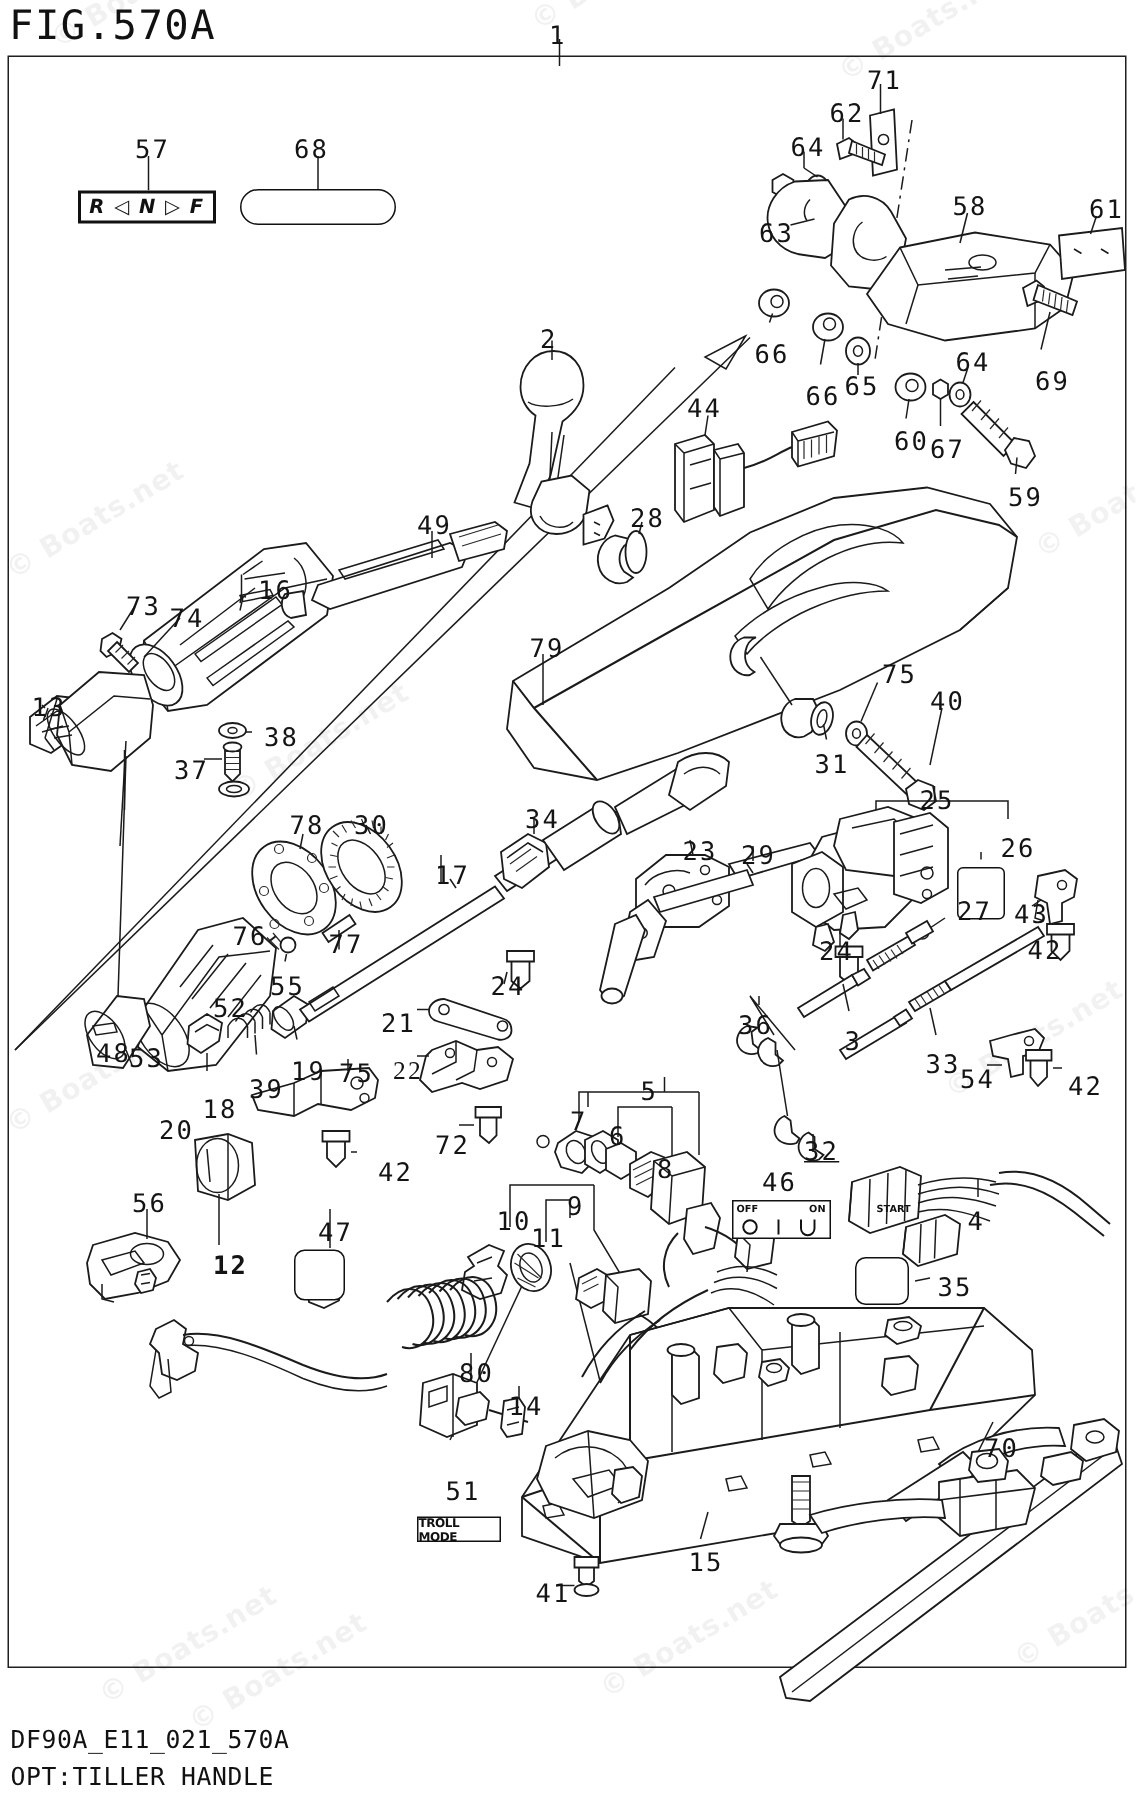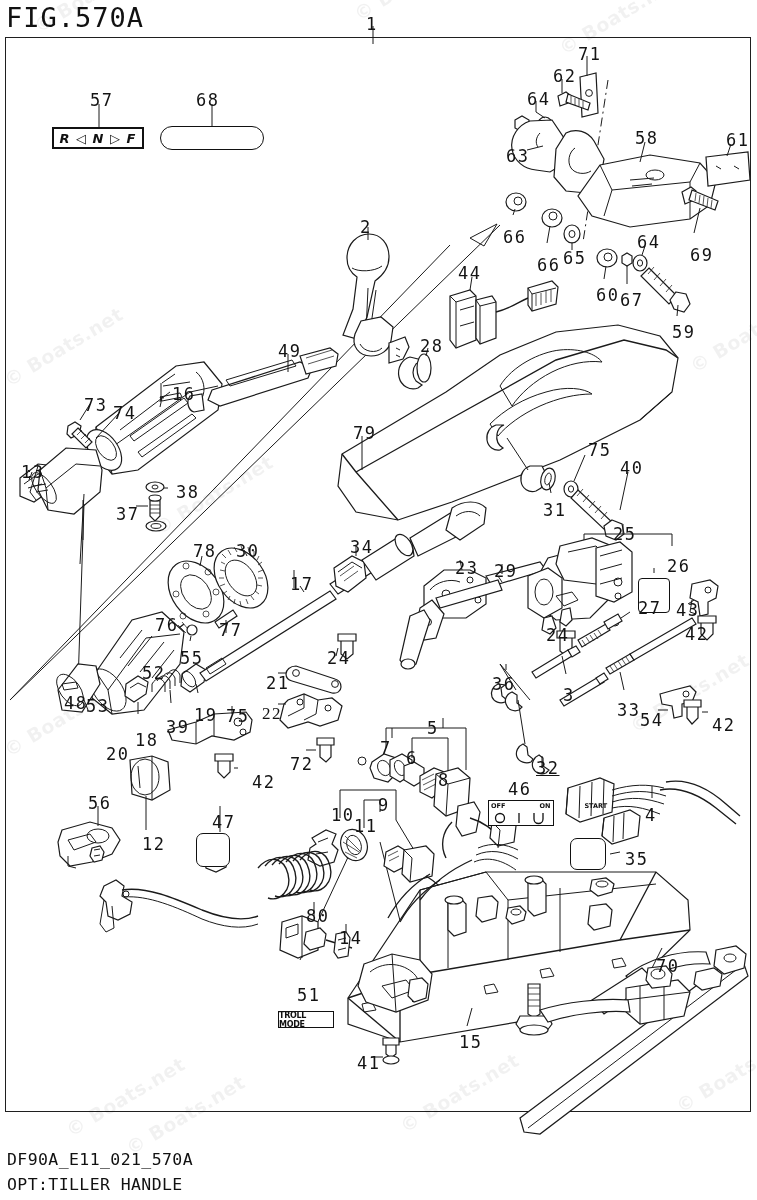--- a/index.html
+++ b/index.html
@@ -818,25 +818,25 @@
       <div class="num" style="left: 350px; top: 537px;">34</div>
       <div class="num" style="left: 290px; top: 574px;">17</div>
       <div class="num" style="left: 142px; top: 663px;">52</div>
       <div class="num" style="left: 86px; top: 696px;">53</div>
       <div class="num" style="left: 135px; top: 730px;">18</div>
       <div class="num" style="left: 166px; top: 717px;">39</div>
       <div class="num" style="left: 194px; top: 705px;">19</div>
       <div class="num" style="left: 106px; top: 744px;">20</div>
       <div class="num" style="left: 226px; top: 706px;">75</div>
       <div class="num" style="left: 252px; top: 772px;">42</div>
-      <div class="num" style="left: 266px; top: 673px;">21</div>
+      <div class="num" style="left: 254px; top: 673px;">21</div>
       <div class="num" style="left: 262px; top: 704px; font-family: Liberation Serif, serif;">22</div>
       <div class="num" style="left: 290px; top: 754px;">72</div>
       <div class="num" style="left: 88px; top: 793px;">56</div>
-      <div class="num" style="left: 142px; top: 834px;">12</div>
+      <div class="num" style="left: 142px; top: 834px; font-weight: bold;">12</div>
       <div class="num" style="left: 212px; top: 812px;">47</div>
       <div class="num" style="left: 380px; top: 738px;">7</div>
       <div class="num" style="left: 406px; top: 748px;">6</div>
       <div class="num" style="left: 427px; top: 718px;">5</div>
       <div class="num" style="left: 438px; top: 770px;">8</div>
       <div class="num" style="left: 331px; top: 805px;">10</div>
       <div class="num" style="left: 378px; top: 795px;">9</div>
       <div class="num" style="left: 354px; top: 816px;">11</div>
       <div class="num" style="left: 306px; top: 906px;">80</div>
       <div class="num" style="left: 339px; top: 928px;">14</div>

